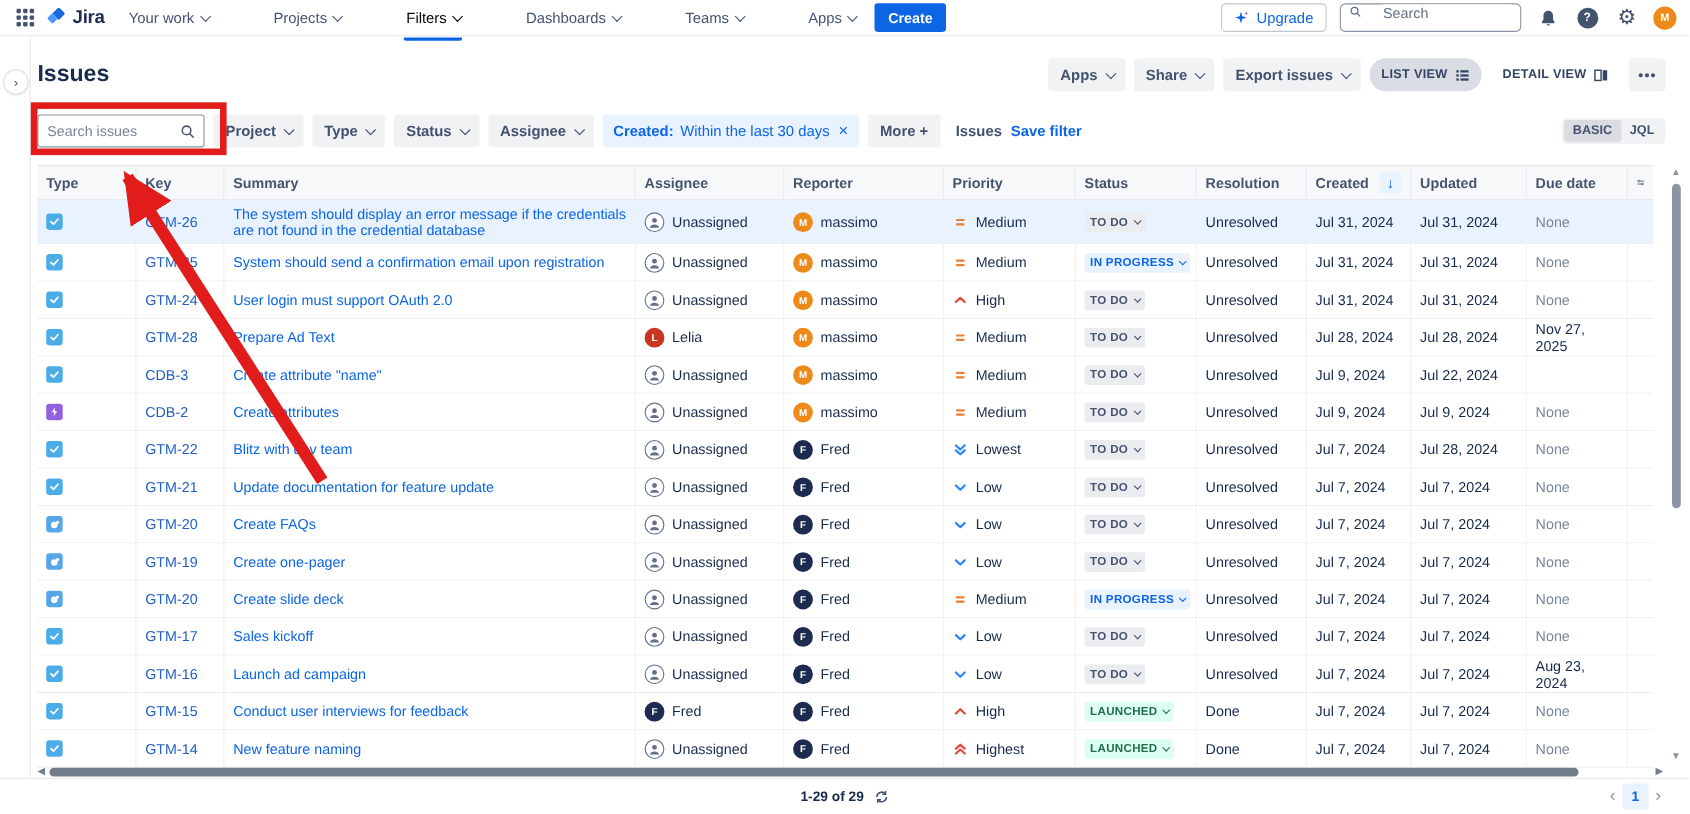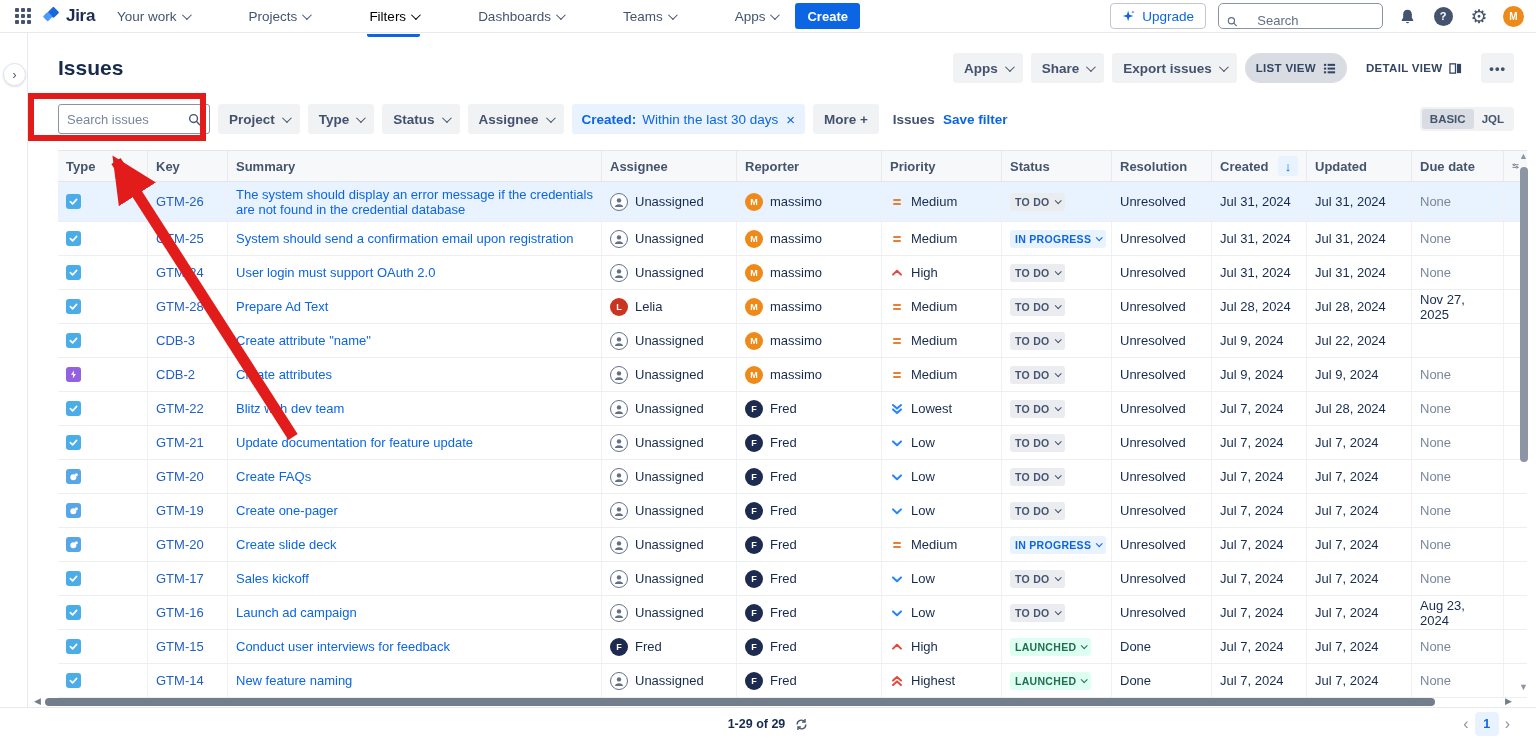--- a/index.html
+++ b/index.html
@@ -33,38 +33,38 @@
     margin-left:6px; height:26px; padding:0 12px; background:#0C66E4; color:#fff;
     font-size:13px; font-weight:bold; border:none; border-radius:3px; cursor:pointer;
   }
   .nav-right { margin-left:auto; display:flex; align-items:center; gap:12px; }
   .upgrade-btn {
     display:flex; align-items:center; gap:6px; height:26px; padding:0 11px;
     border:1px solid #C1C7D0; border-radius:4px; background:#fff; color:#0C66E4;
     font-size:13.5px; font-weight:500; cursor:pointer;
   }
   .nav-search {
-    display:flex; align-items:flex-end; gap:20px; width:165px; height:26px;
+    display:flex; align-items:flex-start; gap:20px; width:165px; height:26px;
     border:1px solid #8993A4; border-radius:5px; padding:0 8px; background:#fff;
   }
   .nav-search input { border:none; outline:none; width:100%; font-size:13px; font-family:inherit; color:#172B4D; }
   .nav-search input::placeholder { color:#626F86; }
   .icon-btn { width:24px; height:24px; display:flex; align-items:center; justify-content:center; cursor:pointer; }
   .help-circle { width:19px; height:19px; border-radius:50%; background:#44546F; color:#fff; font-size:11px; font-weight:bold; display:flex; align-items:center; justify-content:center; }
   .gear-glyph { font-size:19px; color:#44546F; line-height:1; }
   .avatar-sm { width:21px; height:21px; border-radius:50%; background:#EE8A19; color:#fff; font-size:10px; font-weight:bold; display:flex; align-items:center; justify-content:center; cursor:pointer; }
   
   .left-rail { position:absolute; left:27px; top:33px; bottom:0; width:1px; background:#E7E9EE; }
   .expand-btn {
     position:absolute; left:3px; top:63px; width:23px; height:23px; border-radius:50%;
     background:#fff; border:1px solid #DFE2E8; box-shadow:0 1px 2px rgba(9,30,66,.12);
     color:#44546F; font-size:12px; display:flex; align-items:center; justify-content:center; cursor:pointer; z-index:6;
   }
   
-  .content { position:absolute; left:34px; top:33px; right:0;margin-left:24px; }
+  .content { position:absolute; left:34px; top:33px; right:0; }
   .page-header { height:34px; margin-top:18px; display:flex; align-items:center; padding-right:22px; }
   .page-title { font-size:21px; font-weight:bold; color:#172B4D; }
   .header-actions { margin-left:auto; display:flex; align-items:center; gap:8px; }
   .gbtn {
     display:flex; align-items:center; gap:7px; height:30px; padding:0 11px;
     background:#F1F2F4; border:none; border-radius:3px; color:#42526E;
     font-size:13.5px; font-weight:600; cursor:pointer; font-family:inherit;
   }
   .viewbtn { font-size:11.5px; font-weight:bold; letter-spacing:.3px; color:#344563;border-radius:15px; }
   .viewbtn.selected { background:#D9DDE3; }

